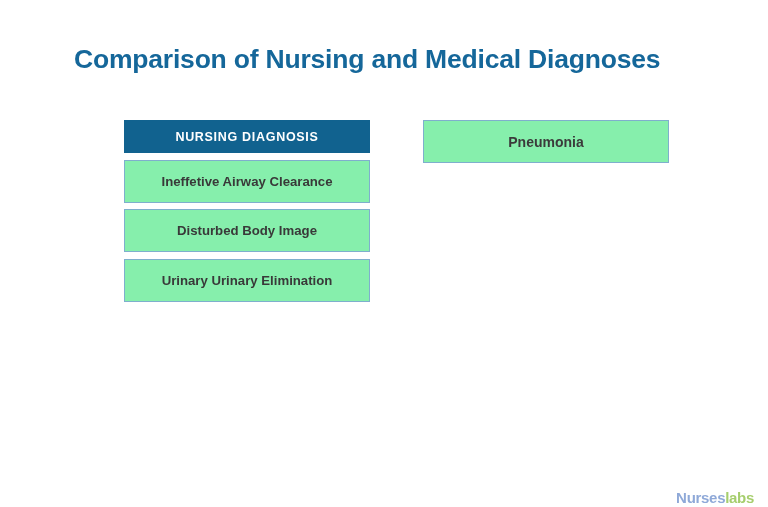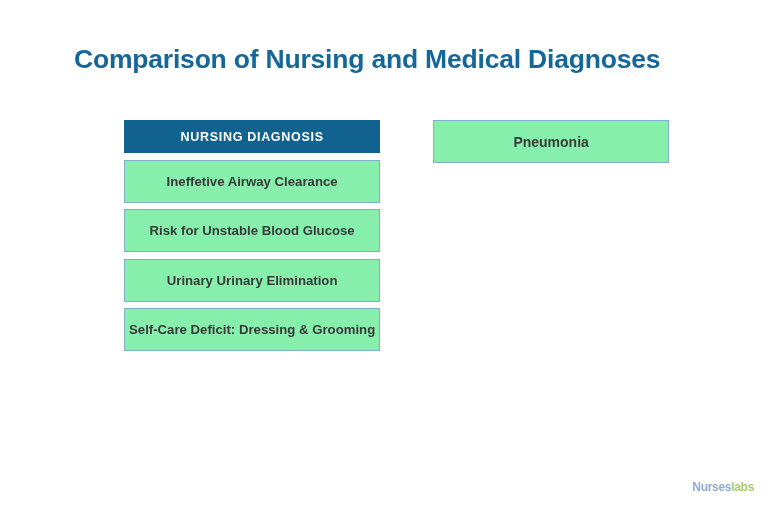--- a/index.html
+++ b/index.html
@@ -82,45 +82,44 @@
 
   .column.right .cell {
     font-weight: bold;
     font-size: 14px;
     color: #3b3b3b;
   }
 
   .logo {
     position: absolute;
     right: 14px;
-    bottom: 14px;
-    font-size: 12px;
+    bottom: 2px;
+    font-size: 15px;
     font-weight: bold;
     letter-spacing: -0.3px;
     line-height: 1;
     white-space: nowrap;
   }
   .logo .logo-nurses { color: #8fa9d8; }
   .logo .logo-labs { color: #a6ce6d; }
 </style>
 </head>
 <body>
 
 <div class="slide">
 
   <div class="page-title">Comparison of Nursing and Medical Diagnoses</div>
 
   <div class="table-wrap">
 
     <div class="column left">
       <div class="col-header">NURSING DIAGNOSIS</div>
       <div class="cell">Ineffetive Airway Clearance</div>
-      <div class="cell">Risk for Unstable Blood Glucose</div>
+      <div class="cell">Disturbed Body Image</div>
       <div class="cell">Urinary Urinary Elimination</div>
-      <div class="cell">Self-Care Deficit: Dressing &amp; Grooming</div>
     </div>
 
     <div class="column right">
       <div class="cell">Pneumonia</div>
     </div>
 
   </div>
 
   <div class="logo">
     <span class="logo-nurses">Nurses</span><span class="logo-labs">labs</span>

